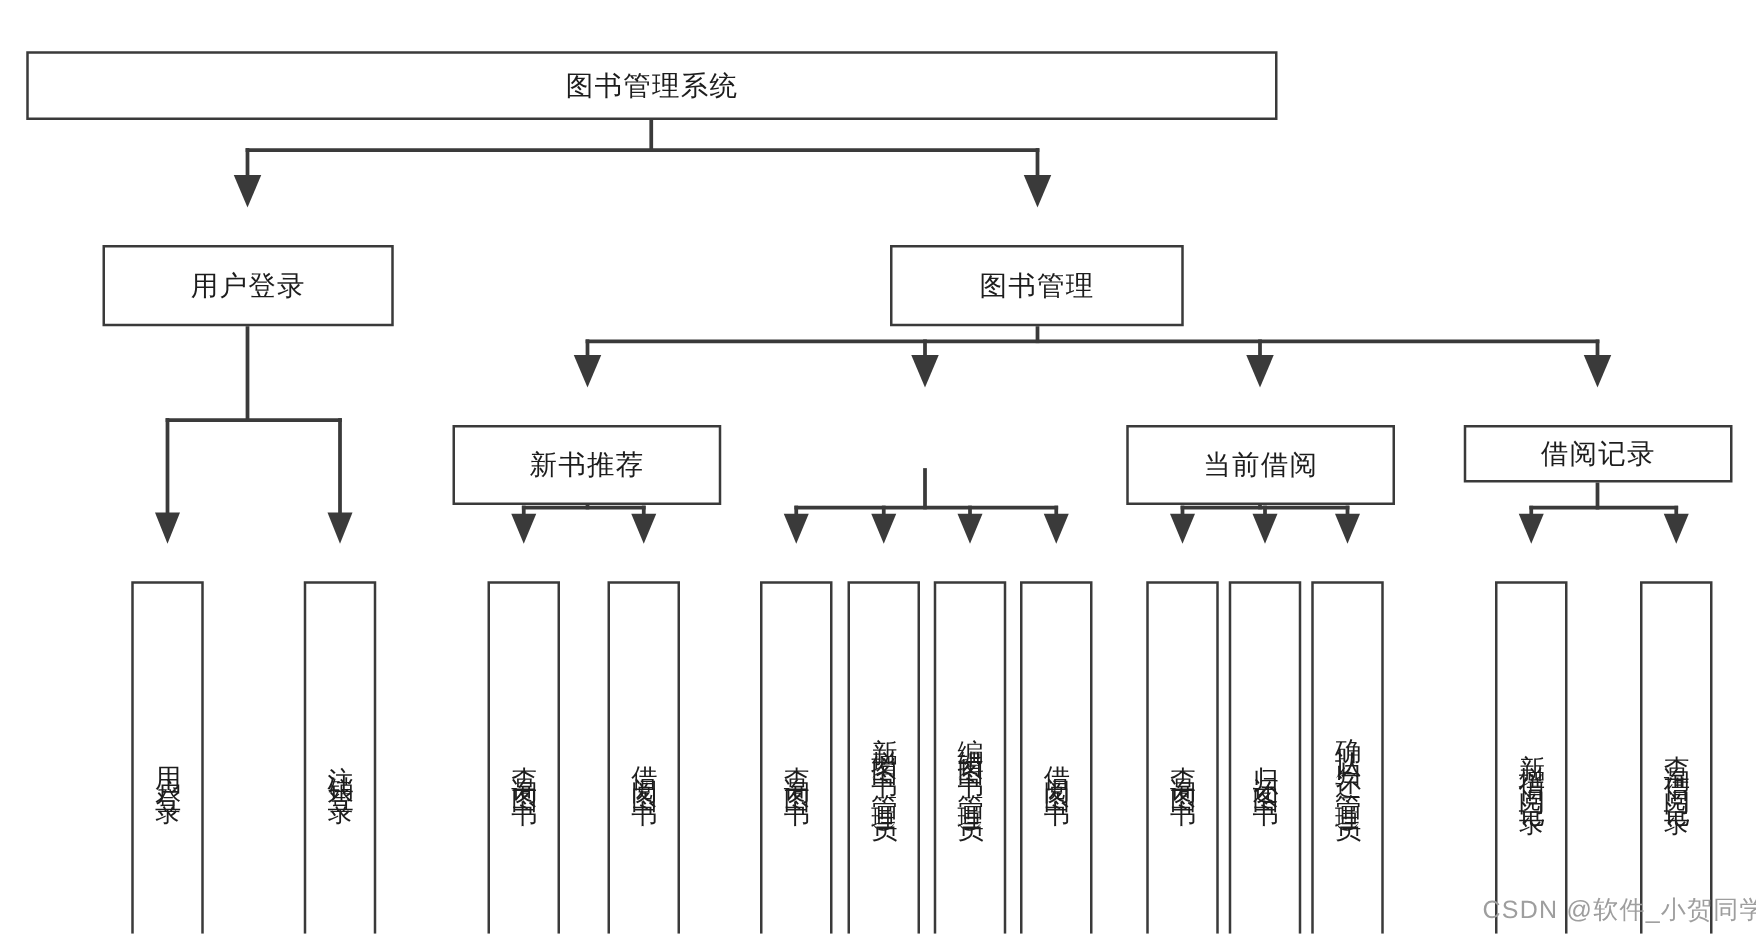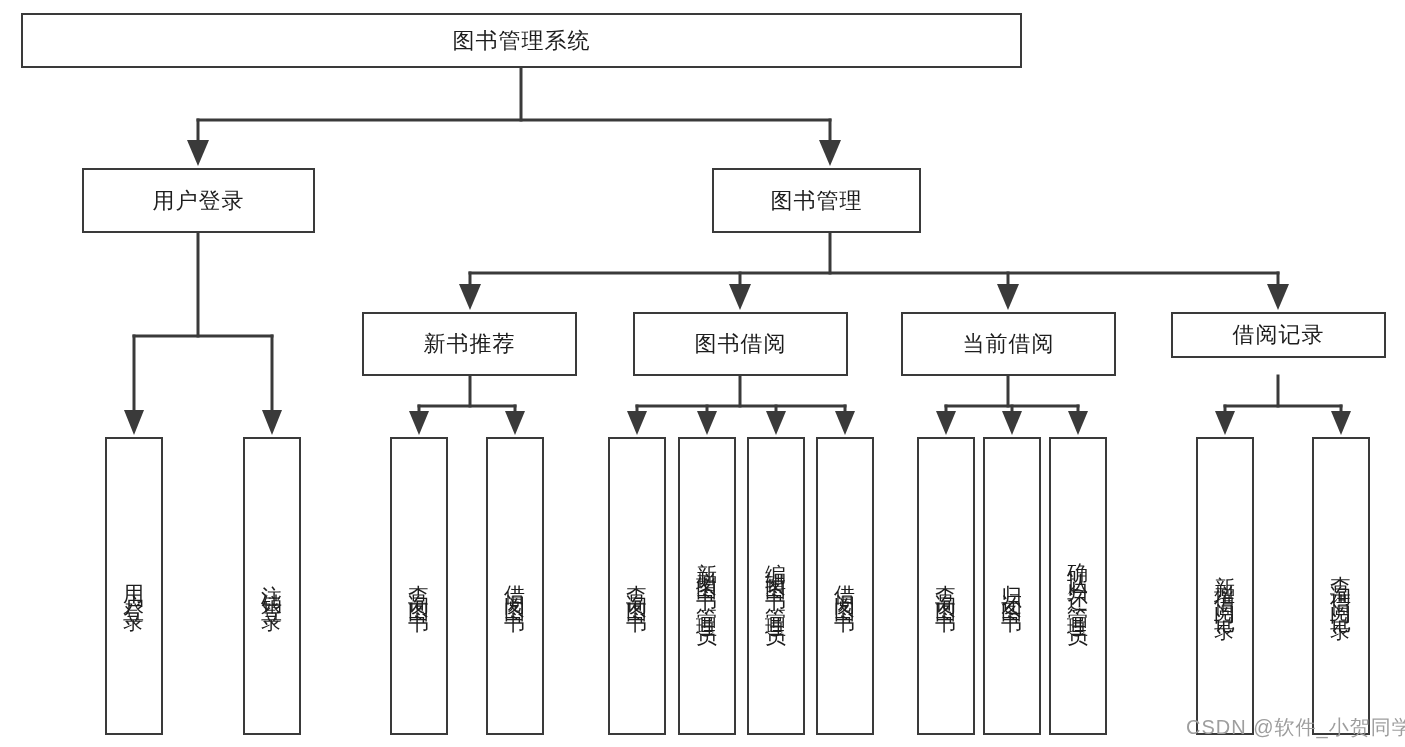--- a/index.html
+++ b/index.html
@@ -22,20 +22,21 @@
   }
   #connectors line{stroke:var(--line);stroke-width:3;stroke-linecap:square;}
   #connectors polygon{fill:var(--line);}
   .node{
     position:absolute;
     box-sizing:border-box;
     border:2px solid var(--line);
     background:#fff;
     display:flex;align-items:center;justify-content:center;
     color:var(--text);
+    margin-top:28px;
   }
   .hbox{font-size:22px;letter-spacing:1px;}
   .vbox{font-size:21px;}
   .vbox .vtext{
     writing-mode:vertical-rl;
     text-orientation:mixed;
     letter-spacing:9px;
     line-height:1;
     white-space:nowrap;
   }
@@ -116,29 +117,26 @@
     <polygon points="1331,411 1351,411 1341,435"></polygon>
   </svg>
 
   <div class="node hbox" style="left:21px;top:13px;width:1001px;height:55px;">
     <span>图书管理系统</span>
   </div>
 
   <div class="node hbox" style="left:82px;top:168px;width:233px;height:65px;">
     <span>用户登录</span>
   </div>
-  <div class="node hbox" style="left:712px;top:168px;width:209px;height:65px;">
+  <div class="node hbox" style="left:712px;top:168px;width:235px;height:65px;">
     <span>图书管理</span>
   </div>
 
   <div class="node hbox" style="left:362px;top:312px;width:215px;height:64px;align-items:center;">
     <span>新书推荐</span>
-  </div>
-  <div class="node hbox" style="left:633px;top:312px;width:215px;height:64px;">
-    <span>图书借阅</span>
   </div>
   <div class="node hbox" style="left:901px;top:312px;width:215px;height:64px;justify-content:center;">
     <span>当前借阅</span>
   </div>
   <div class="node hbox" style="left:1171px;top:312px;width:215px;height:46px;">
     <span>借阅记录</span>
   </div>
 
   <div class="node vbox" style="left:105px;top:437px;width:58px;height:298px;">
     <span class="vtext">用户登录</span>

